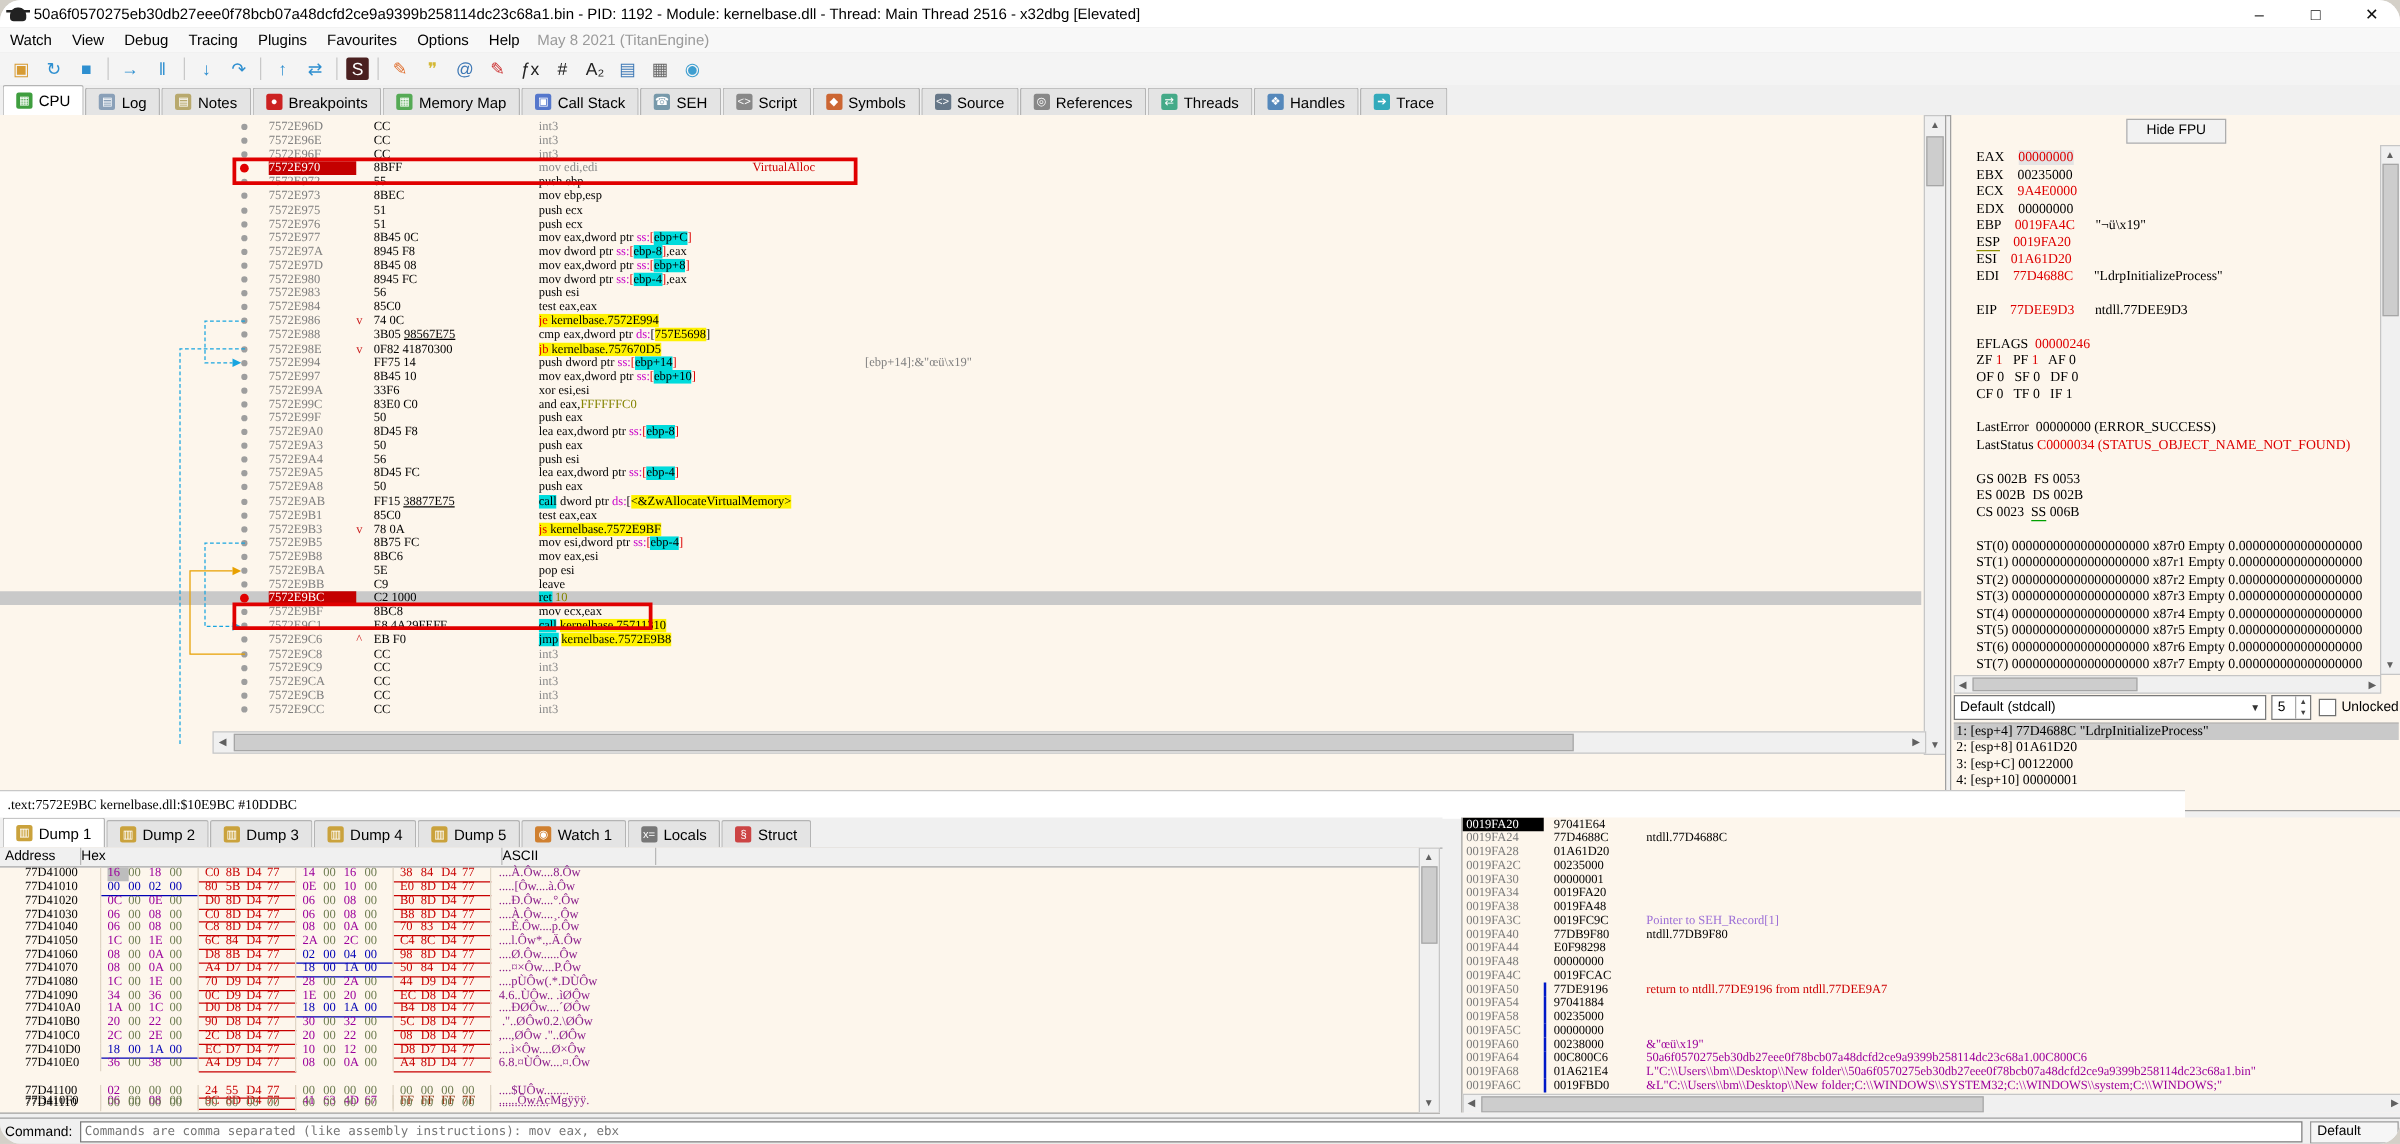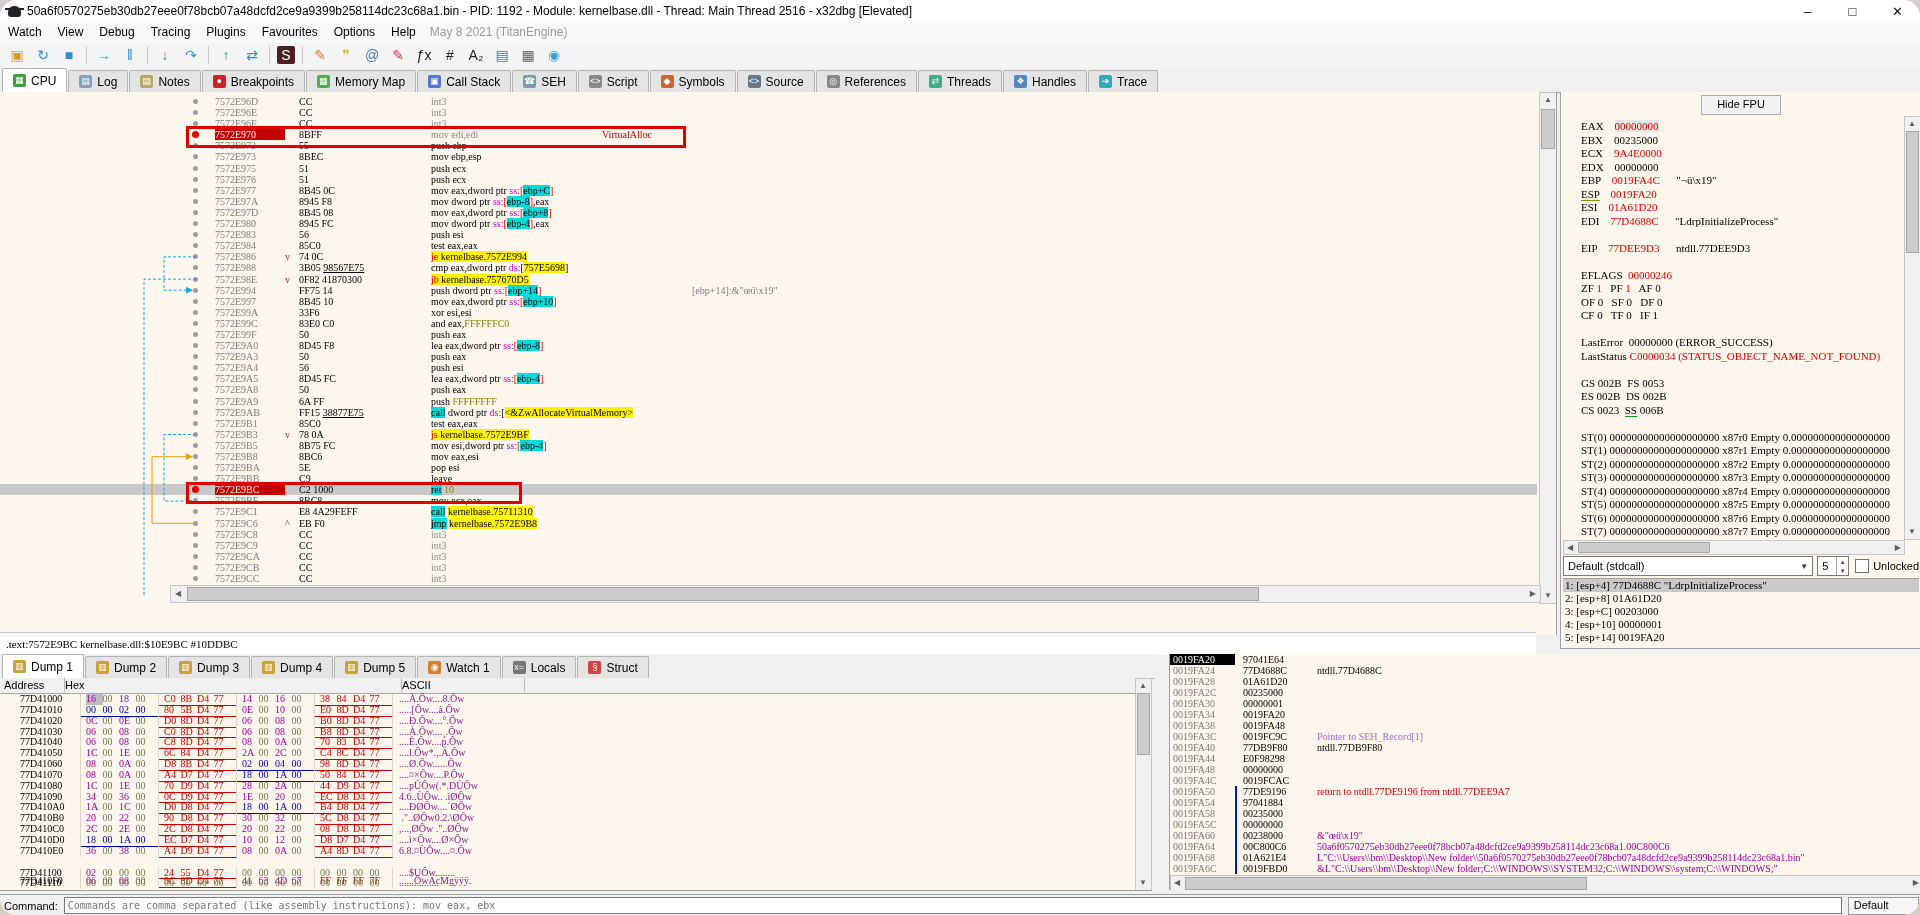--- a/index.html
+++ b/index.html
@@ -62,21 +62,21 @@
   #conv-combo{width:245px;height:18px;border:1px solid #7a7a7a;background:#fff;display:flex;align-items:center;font-size:11px;padding-left:4px;position:relative;}
   #conv-combo .arrow{margin-left:auto;font-size:8px;padding-right:4px;color:#333;}
   #depth-spin{width:26px;height:18px;border:1px solid #7a7a7a;background:#fff;margin-left:4px;font-size:11px;display:flex;align-items:center;padding-left:4px;position:relative;}
   #depth-spin .spins{position:absolute;right:0;top:0;width:11px;height:100%;border-left:1px solid #aaa;font-size:6px;color:#444;display:flex;flex-direction:column;align-items:center;justify-content:space-around;}
   #unlock{display:flex;align-items:center;margin-left:6px;font-size:11px;}
   #unlock .box{width:12px;height:12px;border:1px solid #707070;background:#fff;margin-right:4px;}
   #args-box{position:absolute;left:2px;top:486px;width:356px;height:68px;border-top:1px solid #a0a0a0;background:#fdf6ec;}
   .arow{height:13px;line-height:13px;font-size:11px;white-space:pre;padding-left:2px;}
   .arow.sel{background:#c9c9c9;}
   
-  #statusline{left:0;top:632px;width:1536px;height:22px;background:#ffffff;border-top:1px solid #c8c8c8;display:flex;align-items:center;}
+  #statusline{left:0;top:632px;width:1748px;height:22px;background:#ffffff;border-top:1px solid #c8c8c8;display:flex;align-items:center;}
   #statusline span{font-size:11px;margin-left:6px;}
   #dumptabs{left:0;top:654px;width:1152px;height:24px;background:#f0f0f0;display:flex;align-items:flex-end;padding-left:2px;border-bottom:1px solid #a8a8a8;}
   #dump{left:0;top:678px;width:1152px;height:212px;background:#fdf6ec;overflow:hidden;border-bottom:1px solid #a0a0a0;}
   #dump-header{position:absolute;left:0;top:0;width:100%;height:15px;background:#f0f0f0;border-bottom:1px solid #a8a8a8;font-size:11px;}
   .dh{position:absolute;top:0;height:14px;line-height:14px;padding-left:4px;border-right:1px solid #b8b8b8;}
   #dump-rows{position:absolute;left:0;top:16px;}
   .hrow{height:10.85px;line-height:10.85px;font-size:10px;white-space:pre;position:relative;}
   .haddr{display:inline-block;width:60px;padding-left:20px;color:#000;border-right:1px solid #e0d5c5;}
   .hgrp{display:inline-block;width:72px;padding-left:5px;border-right:1px solid #e0d5c5;}
   .hb{display:inline-block;width:16.5px;}
@@ -240,21 +240,20 @@
         <div class="drow mono"><span class="gut"><span class="dot"></span></span><span class="daddr">7572E994</span><span class="dmark"></span><span class="dbytes">FF75 14</span><span class="dins"><span class="tk-p">push dword ptr </span><span class="tk-seg">ss:</span><span class="tk-br">[</span><span class="tk-mem">ebp+14</span><span class="tk-br">]</span></span><span class="dcmt tk-gray" style="left: 692px;">[ebp+14]:&amp;"œü\x19"</span></div>
         <div class="drow mono"><span class="gut"><span class="dot"></span></span><span class="daddr">7572E997</span><span class="dmark"></span><span class="dbytes">8B45 10</span><span class="dins"><span class="tk-p">mov eax,dword ptr </span><span class="tk-seg">ss:</span><span class="tk-br">[</span><span class="tk-mem">ebp+10</span><span class="tk-br">]</span></span></div>
         <div class="drow mono"><span class="gut"><span class="dot"></span></span><span class="daddr">7572E99A</span><span class="dmark"></span><span class="dbytes">33F6</span><span class="dins"><span class="tk-p">xor esi,esi</span></span></div>
         <div class="drow mono"><span class="gut"><span class="dot"></span></span><span class="daddr">7572E99C</span><span class="dmark"></span><span class="dbytes">83E0 C0</span><span class="dins"><span class="tk-p">and eax,</span><span class="tk-imm">FFFFFFC0</span></span></div>
         <div class="drow mono"><span class="gut"><span class="dot"></span></span><span class="daddr">7572E99F</span><span class="dmark"></span><span class="dbytes">50</span><span class="dins"><span class="tk-p">push eax</span></span></div>
         <div class="drow mono"><span class="gut"><span class="dot"></span></span><span class="daddr">7572E9A0</span><span class="dmark"></span><span class="dbytes">8D45 F8</span><span class="dins"><span class="tk-p">lea eax,dword ptr </span><span class="tk-seg">ss:</span><span class="tk-br">[</span><span class="tk-mem">ebp-8</span><span class="tk-br">]</span></span></div>
         <div class="drow mono"><span class="gut"><span class="dot"></span></span><span class="daddr">7572E9A3</span><span class="dmark"></span><span class="dbytes">50</span><span class="dins"><span class="tk-p">push eax</span></span></div>
         <div class="drow mono"><span class="gut"><span class="dot"></span></span><span class="daddr">7572E9A4</span><span class="dmark"></span><span class="dbytes">56</span><span class="dins"><span class="tk-p">push esi</span></span></div>
         <div class="drow mono"><span class="gut"><span class="dot"></span></span><span class="daddr">7572E9A5</span><span class="dmark"></span><span class="dbytes">8D45 FC</span><span class="dins"><span class="tk-p">lea eax,dword ptr </span><span class="tk-seg">ss:</span><span class="tk-br">[</span><span class="tk-mem">ebp-4</span><span class="tk-br">]</span></span></div>
         <div class="drow mono"><span class="gut"><span class="dot"></span></span><span class="daddr">7572E9A8</span><span class="dmark"></span><span class="dbytes">50</span><span class="dins"><span class="tk-p">push eax</span></span></div>
-        <div class="drow mono"><span class="gut"><span class="dot"></span></span><span class="daddr">7572E9A9</span><span class="dmark"></span><span class="dbytes">6A FF</span><span class="dins"><span class="tk-p">push </span><span class="tk-imm">FFFFFFFF</span></span></div>
         <div class="drow mono"><span class="gut"><span class="dot"></span></span><span class="daddr">7572E9AB</span><span class="dmark"></span><span class="dbytes"><span class="tk-p">FF15 </span><span class="tk-u">38877E75</span></span><span class="dins"><span class="tk-cy">call</span><span class="tk-p"> dword ptr </span><span class="tk-seg">ds:</span><span class="tk-p">[</span><span class="tk-ly">&lt;&amp;ZwAllocateVirtualMemory&gt;</span></span></div>
         <div class="drow mono"><span class="gut"><span class="dot"></span></span><span class="daddr">7572E9B1</span><span class="dmark"></span><span class="dbytes">85C0</span><span class="dins"><span class="tk-p">test eax,eax</span></span></div>
         <div class="drow mono"><span class="gut"><span class="dot"></span></span><span class="daddr">7572E9B3</span><span class="dmark">v</span><span class="dbytes">78 0A</span><span class="dins"><span class="tk-jy">js </span><span class="tk-ly">kernelbase.7572E9BF</span></span></div>
         <div class="drow mono"><span class="gut"><span class="dot"></span></span><span class="daddr">7572E9B5</span><span class="dmark"></span><span class="dbytes">8B75 FC</span><span class="dins"><span class="tk-p">mov esi,dword ptr </span><span class="tk-seg">ss:</span><span class="tk-br">[</span><span class="tk-mem">ebp-4</span><span class="tk-br">]</span></span></div>
         <div class="drow mono"><span class="gut"><span class="dot"></span></span><span class="daddr">7572E9B8</span><span class="dmark"></span><span class="dbytes">8BC6</span><span class="dins"><span class="tk-p">mov eax,esi</span></span></div>
         <div class="drow mono"><span class="gut"><span class="dot"></span></span><span class="daddr">7572E9BA</span><span class="dmark"></span><span class="dbytes">5E</span><span class="dins"><span class="tk-p">pop esi</span></span></div>
         <div class="drow mono"><span class="gut"><span class="dot"></span></span><span class="daddr">7572E9BB</span><span class="dmark"></span><span class="dbytes">C9</span><span class="dins"><span class="tk-p">leave</span></span></div>
         <div class="drow mono sel"><span class="gut"><span class="dot bp"></span></span><span class="daddr bp">7572E9BC</span><span class="dmark"></span><span class="dbytes">C2 1000</span><span class="dins"><span class="tk-cy">ret</span><span class="tk-p"> </span><span class="tk-imm">10</span></span></div>
         <div class="drow mono"><span class="gut"><span class="dot"></span></span><span class="daddr">7572E9BF</span><span class="dmark"></span><span class="dbytes">8BC8</span><span class="dins"><span class="tk-p">mov ecx,eax</span></span></div>
         <div class="drow mono"><span class="gut"><span class="dot"></span></span><span class="daddr">7572E9C1</span><span class="dmark"></span><span class="dbytes">E8 4A29FEFF</span><span class="dins"><span class="tk-cy">call</span><span class="tk-p"> </span><span class="tk-ly">kernelbase.75711310</span></span></div>
@@ -349,21 +348,21 @@
           </span>
       </div>
       <div id="unlock">
         <span class="box"></span>
         <span>Unlocked</span>
       </div>
     </div>
     <div id="args-box" class="mono">
         <div class="arow sel">1: [esp+4] 77D4688C "LdrpInitializeProcess"</div>
         <div class="arow">2: [esp+8] 01A61D20</div>
-        <div class="arow">3: [esp+C] 00203000</div>
+        <div class="arow">3: [esp+C] 00122000</div>
         <div class="arow">4: [esp+10] 00000001</div>
         <div class="arow">5: [esp+14] 0019FA20</div>
       </div>
   </div>
 
   <div id="statusline" class="abs">
     <span class="mono">.text:7572E9BC kernelbase.dll:$10E9BC #10DDBC</span>
   </div>
 
   <div id="dumptabs" class="abs">

